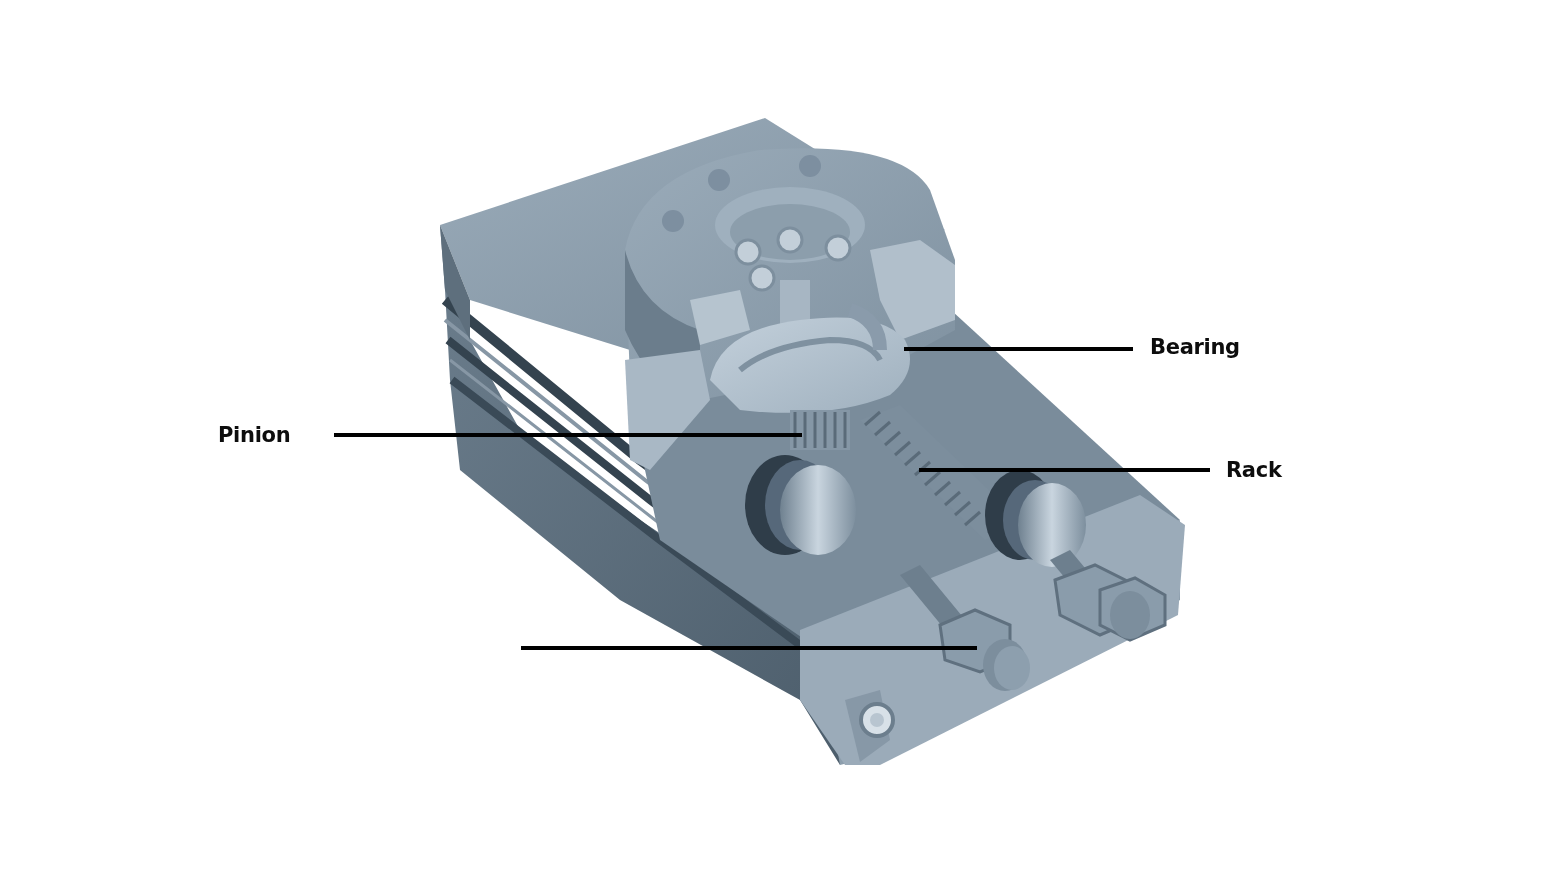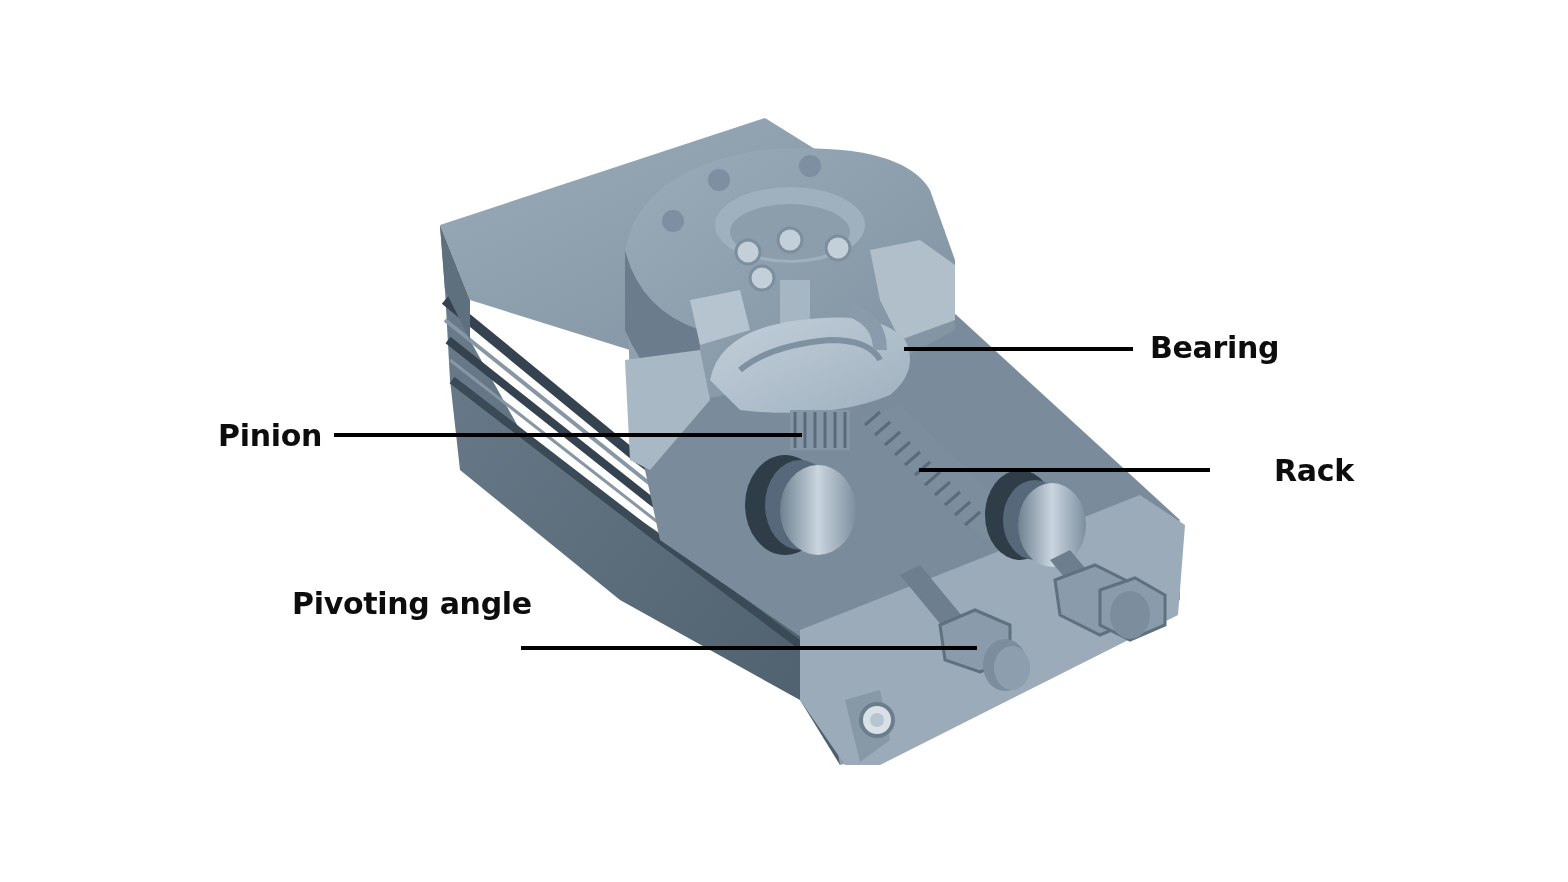--- a/index.html
+++ b/index.html
@@ -17,21 +17,21 @@
     .canvas {
       position: absolute;
       left: 0; top: 0;
       width: 1568px;
       height: 882px;
     }
     .label {
       position: absolute;
       font-family: "DejaVu Sans", sans-serif;
       font-weight: bold;
-      font-size: 30px;
+      font-size: 21px;
       color: #0d0d0d;
       line-height: 45px;
       white-space: nowrap;
       letter-spacing: -0.3px;
     }
     .label.multi {
       text-align: center;
     }
     .label.multi span {
       display: block;
@@ -172,18 +172,17 @@
       <line x1="334" y1="435" x2="802" y2="435" stroke="#000" stroke-width="4"></line>
       <line x1="919" y1="470" x2="1210" y2="470" stroke="#000" stroke-width="4"></line>
       <line x1="521" y1="648" x2="977" y2="648" stroke="#000" stroke-width="4"></line>
     </g>
   </svg>
 
   <div class="label" style="left:1150px; top:325px;">Bearing</div>
 
   <div class="label" style="left:218px; top:413px;">Pinion</div>
 
-  <div class="label" style="left:1226px; top:448px;margin-left:48px;">Rack</div>
+  <div class="label" style="left:1226px; top:448px;">Rack</div>
 
   <div class="label multi" style="left:292px; top:581px; width:236px;">
-    <span>Pivoting angle</span>
   </div>
 </div>
 
 </body></html>

